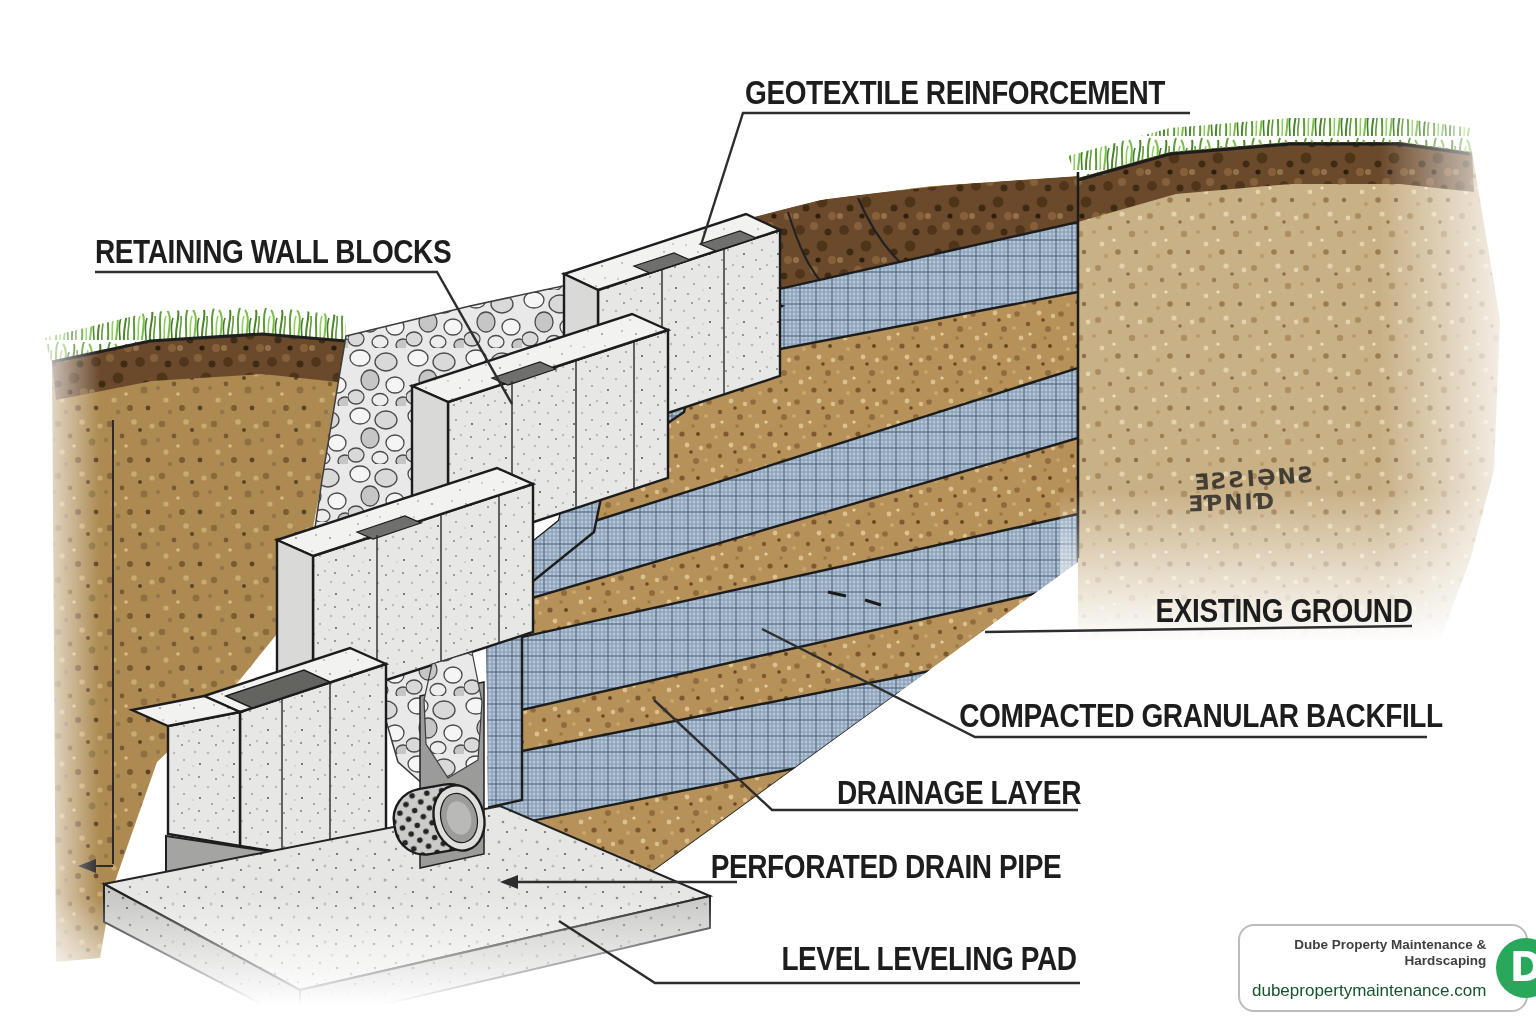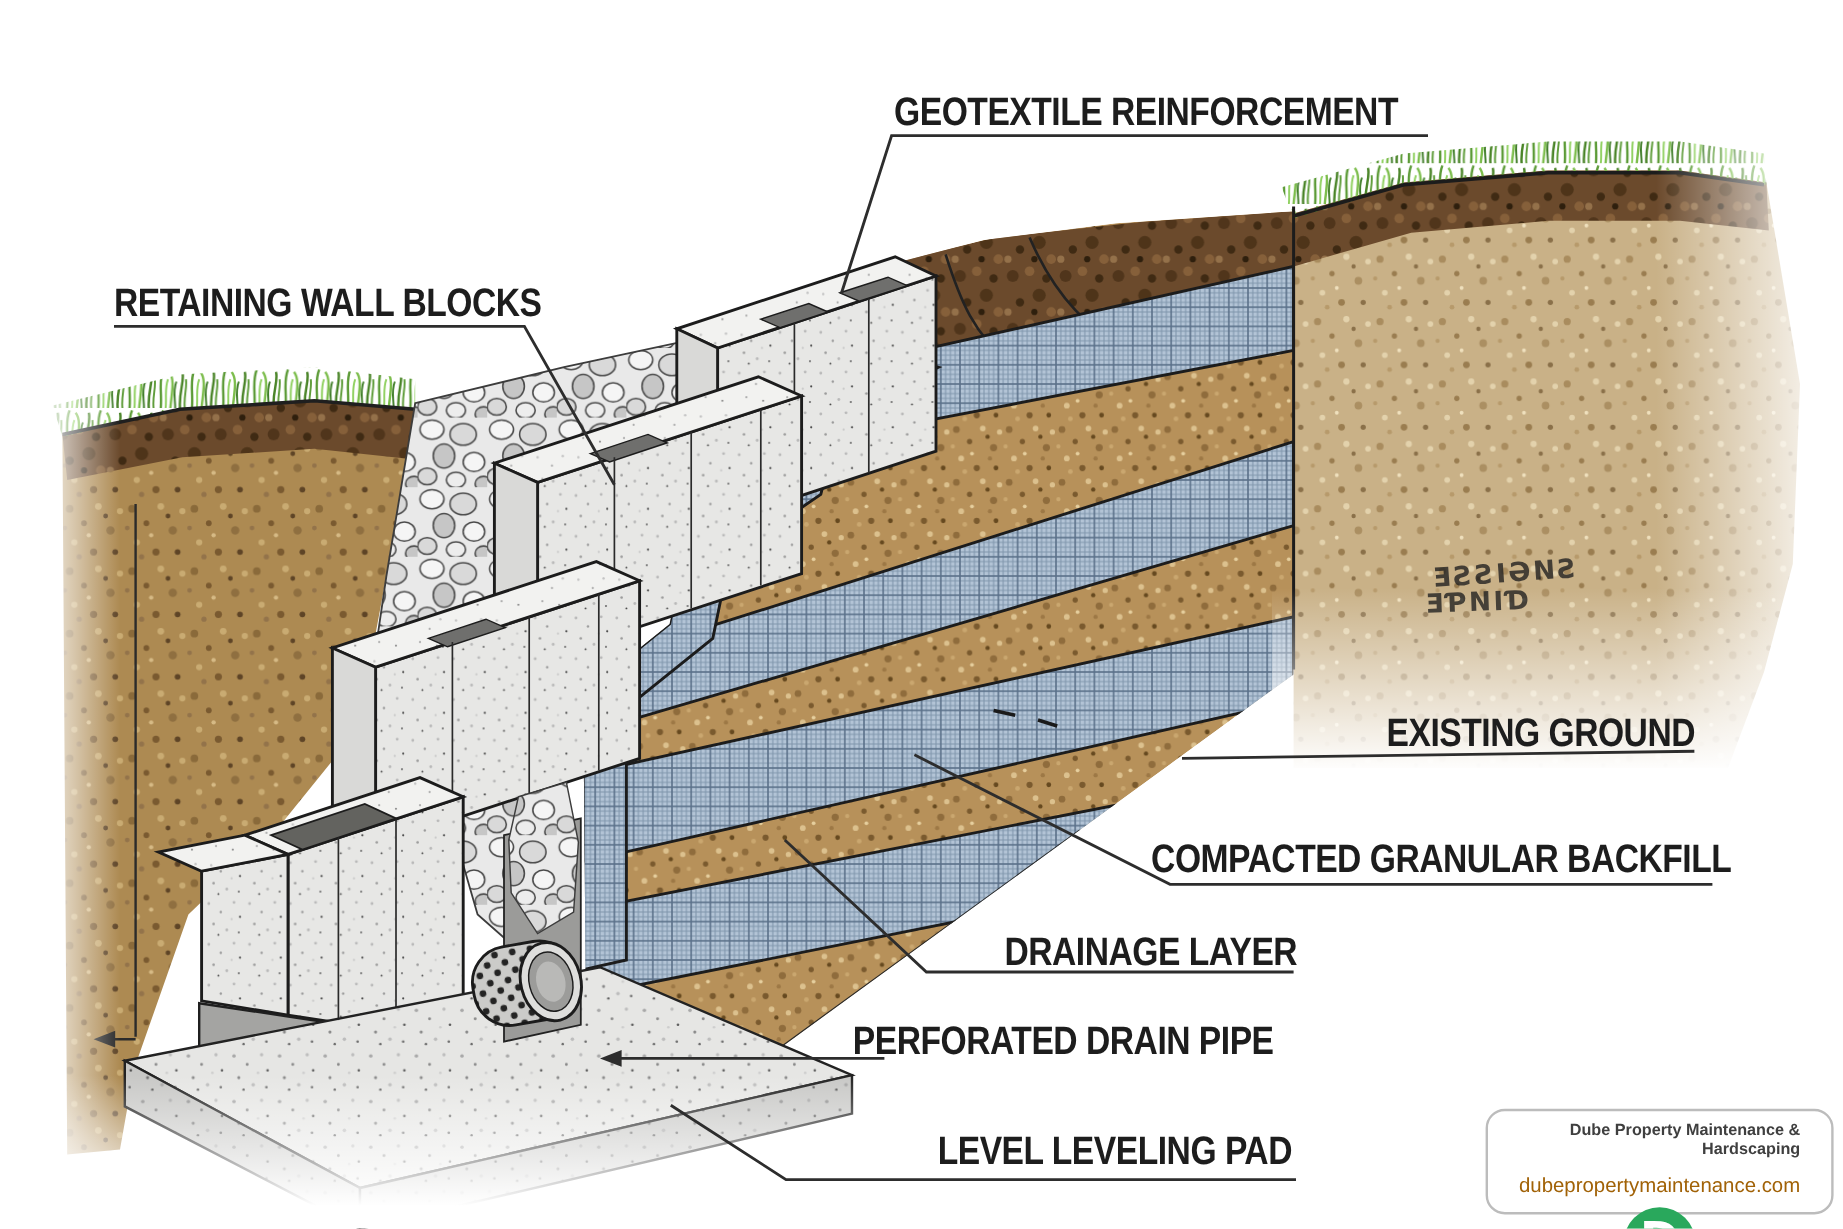--- a/index.html
+++ b/index.html
@@ -8,24 +8,24 @@
   .stage svg{position:absolute;left:0;top:0;}
   .lbl{position:absolute;white-space:nowrap;color:#1d1d1d;
        font:700 33px/1 "Liberation Sans",sans-serif;letter-spacing:-.5px;}
   .lbl.center{transform:translateX(-50%) scaleX(.85);transform-origin:center top;}
   .lbl.left{transform:scaleX(.85);transform-origin:left top;}
   .artifact{position:absolute;color:#1f1f1f;opacity:.78;white-space:nowrap;
             font:700 22px/1 "DejaVu Sans",sans-serif;letter-spacing:2px;}
   .logo-card{position:absolute;left:1238px;top:924px;width:290px;height:88px;
              background:#fff;border:2px solid #bcbcbc;border-radius:16px;
              box-sizing:border-box;display:flex;align-items:center;gap:10px;
-             padding:8px 12px;flex-direction:column;}
+             padding:8px 12px;}
   .logo-text{flex:1;text-align:right;}
   .logo-title{font:700 13.5px/1.18 "Liberation Sans",sans-serif;color:#3f3f3f;}
-  .logo-site{font:400 17px/1 "Liberation Sans",sans-serif;color:#a16207;margin-top:13px;}
+  .logo-site{font:400 17px/1 "Liberation Sans",sans-serif;color:#14532d;margin-top:13px;}
   .logo-badge{width:60px;height:60px;border-radius:50%;flex:0 0 auto;
               display:flex;align-items:center;justify-content:center;}
   .logo-badge span{color:#fff;font:800 40px/1 "DejaVu Sans",sans-serif;margin-top:-3px;}
 </style>
 </head>
 <body>
 
 <div class="stage">
 
 <svg width="1536" height="1024" viewBox="0 0 1536 1024">

